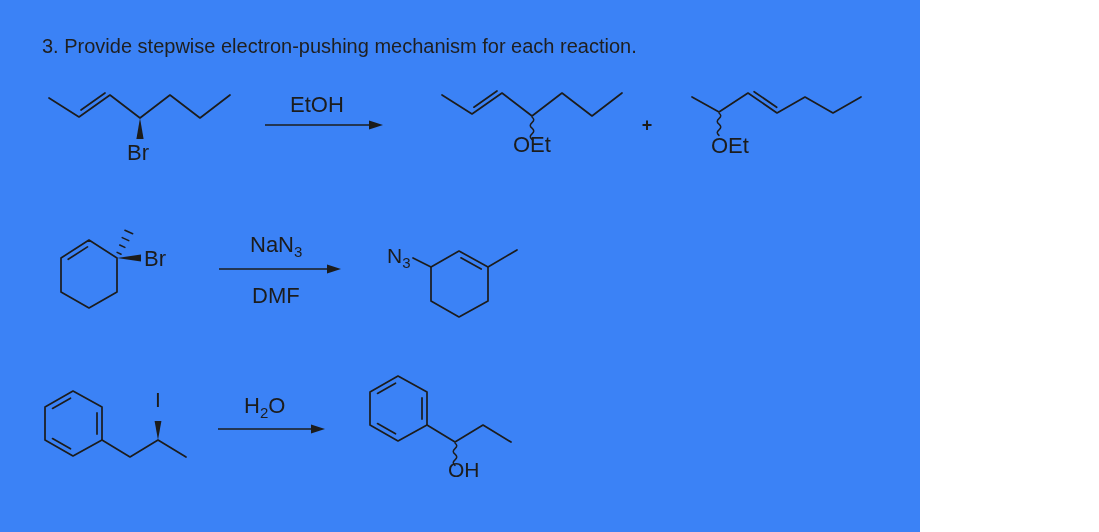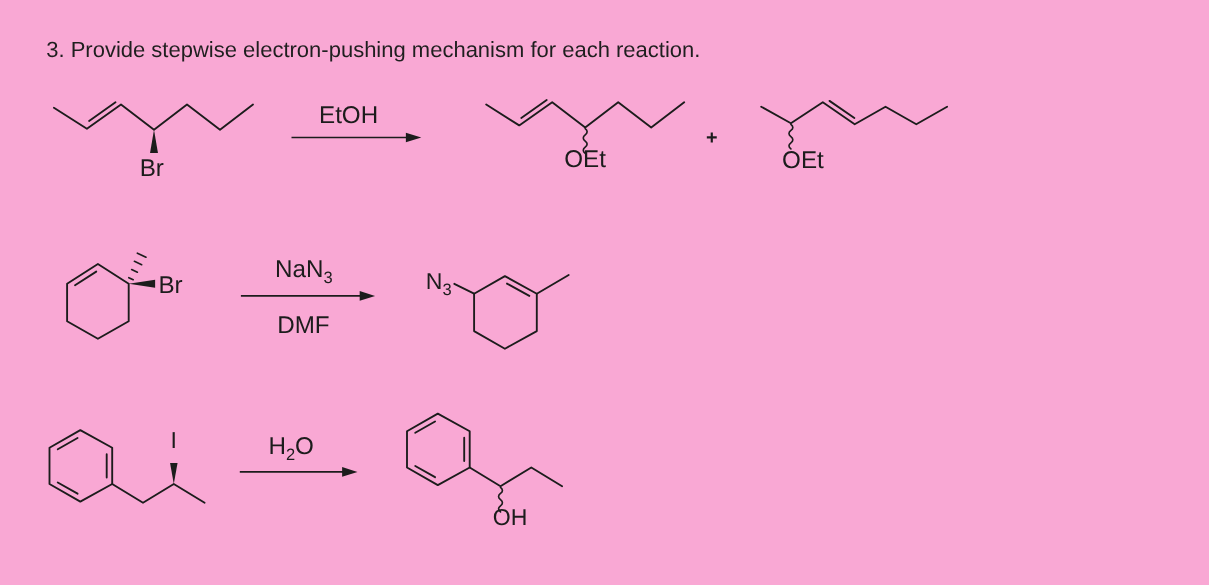--- a/index.html
+++ b/index.html
@@ -1,19 +1,19 @@
 <!DOCTYPE html>
 <html><head>
 <meta charset="utf-8">
 <style>
   html,body{margin:0;padding:0;background:#ffffff;}
   #canvas{
     position:relative;
-    width:1099px;height:532px;
-    background:#f9a8d4;
+    width:920px;height:532px;
+    background:#3b82f6;
     overflow:hidden;
     font-family:"Liberation Sans", sans-serif;
   }
   #title{
     position:absolute;
     left:42px;top:35px;
     font-size:20px;
     color:#1f1f1f;
     letter-spacing:0px;
     white-space:nowrap;

